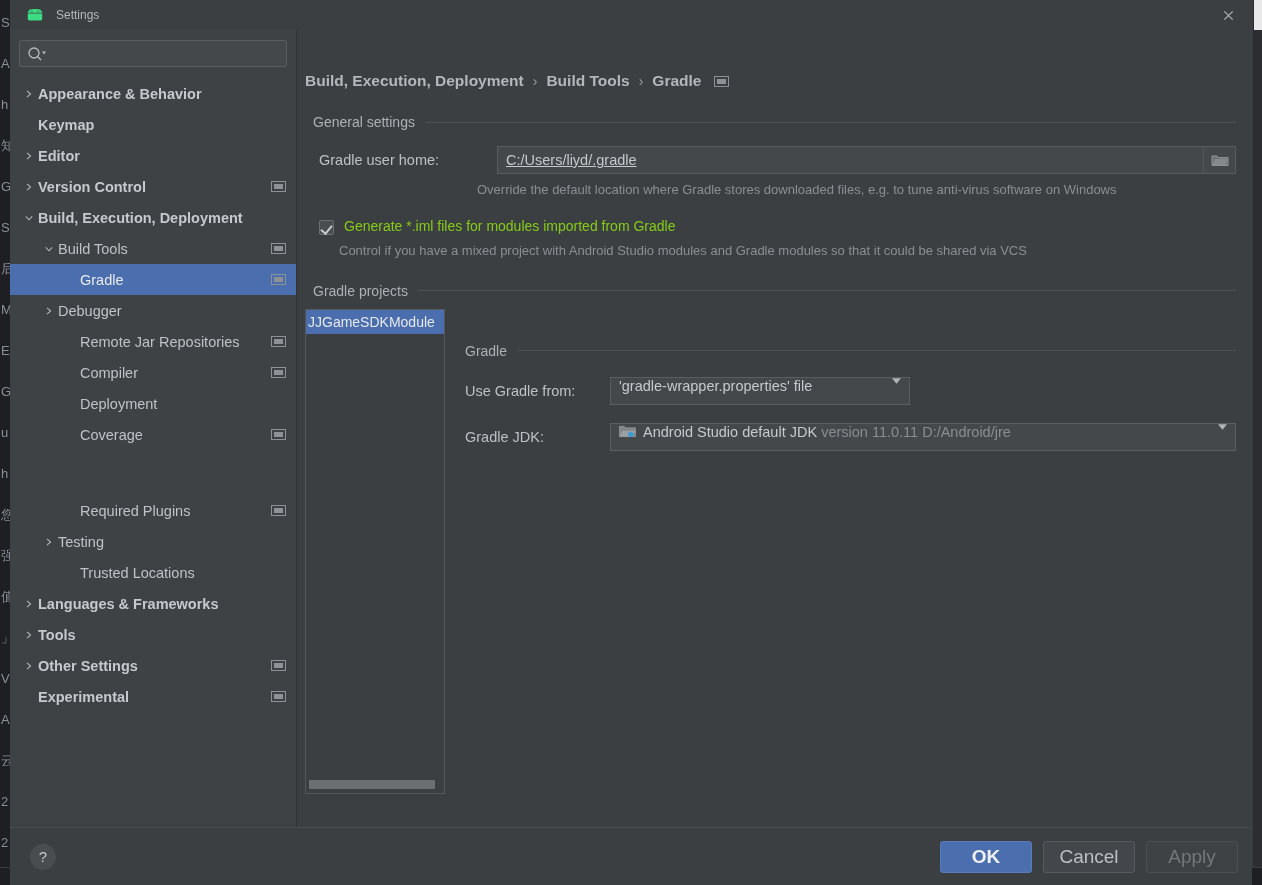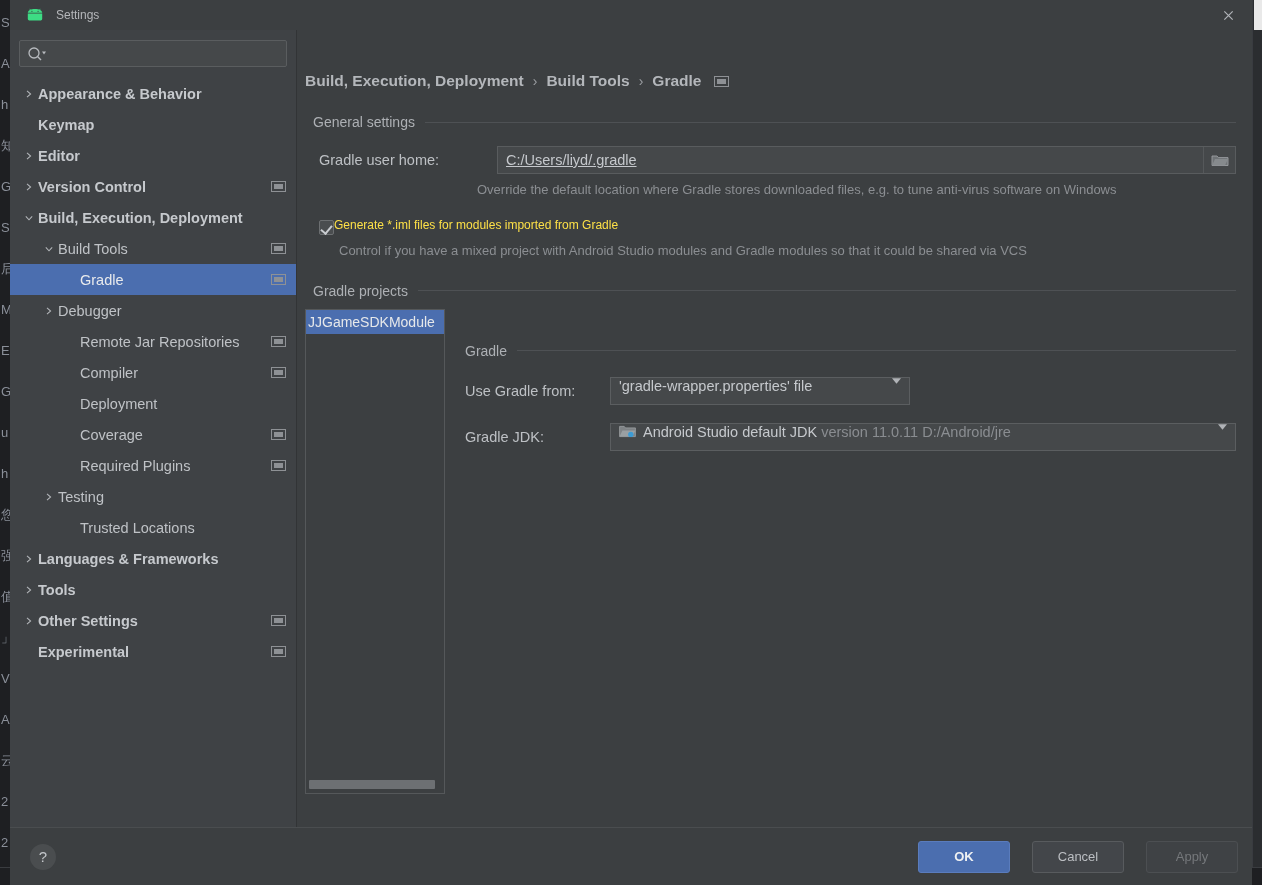--- a/index.html
+++ b/index.html
@@ -250,21 +250,22 @@
   .cbox::after {
     content: "";
     position: absolute;
     left: 3px; top: 2px;
     width: 5px; height: 9px;
     border-right: 2px solid #c9ccd0;
     border-bottom: 2px solid #c9ccd0;
     transform: rotate(40deg);
   }
   .cbox-label {
-    color: #fde047; font-size: 12px;
+    margin-left: 10px;
+    color: #84cc16; font-size: 14px;
     white-space: nowrap;
   }
 
   
   #projects-area {
     display: flex;
     margin-top: 10px;
     padding-left: 8px;
   }
   #projects-list {
@@ -345,24 +346,24 @@
     background: #4a4d4f;
     color: #c3c6ca;
     display: flex; align-items: center; justify-content: center;
     font-size: 15px;
     cursor: default;
   }
   #footer-spacer { flex: 1 1 auto; }
   .dlg-btn {
     height: 32px;
     min-width: 92px;
-    margin-left: 22px;
+    margin-left: 11px;
     border-radius: 3px;
     display: flex; align-items: center; justify-content: center;
-    font-size: 13px;
+    font-size: 19px;
     cursor: default;
   }
   #btn-ok {
     background: #4b6eaf;
     border: 1px solid #5a7cbd;
     color: #eef0f2;
     font-weight: bold;
   }
   #btn-cancel {
     background: #43464a;
@@ -544,21 +545,21 @@
             <span class="tree-label">Deployment</span>
           </div>
           <div class="tree-row" style="padding-left: 52px;">
             <span class="tree-arrow"></span>
             <span class="tree-label">Coverage</span>
             <svg class="badge-icon" viewBox="0 0 15 11">
               <rect x="0.5" y="0.5" width="14" height="10" fill="none" stroke="#8e9195"></rect>
               <rect x="3" y="3" width="9" height="5" fill="#8e9195"></rect>
             </svg>
           </div>
-          <div class="tree-row" style="padding-left: 52px;">
+          <div class="tree-row" style="padding-left: 52px; margin-top: 45px;">
             <span class="tree-arrow"></span>
             <span class="tree-label">Required Plugins</span>
             <svg class="badge-icon" viewBox="0 0 15 11">
               <rect x="0.5" y="0.5" width="14" height="10" fill="none" stroke="#8e9195"></rect>
               <rect x="3" y="3" width="9" height="5" fill="#8e9195"></rect>
             </svg>
           </div>
           <div class="tree-row" style="padding-left: 30px;">
             <span class="tree-arrow">
               <svg viewBox="0 0 10 10" width="8" height="10">

